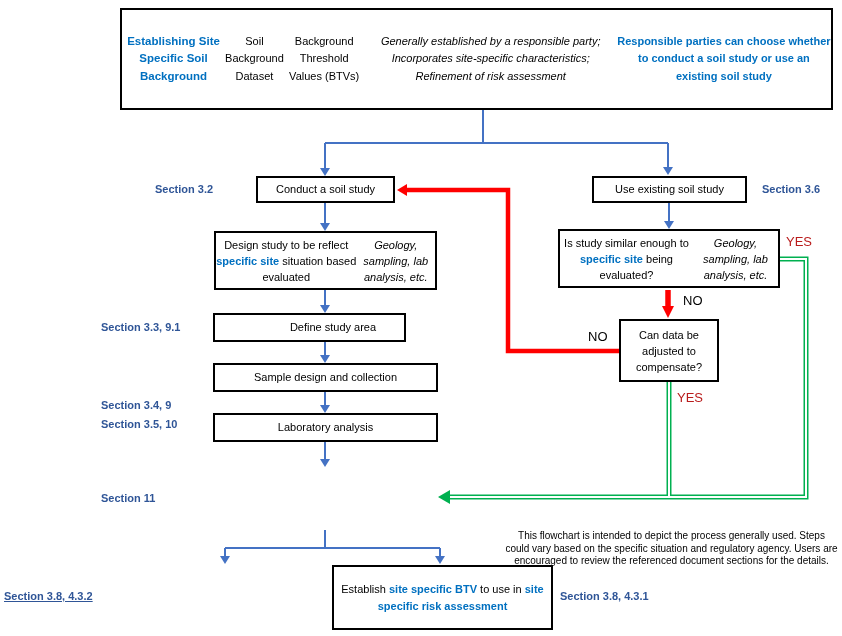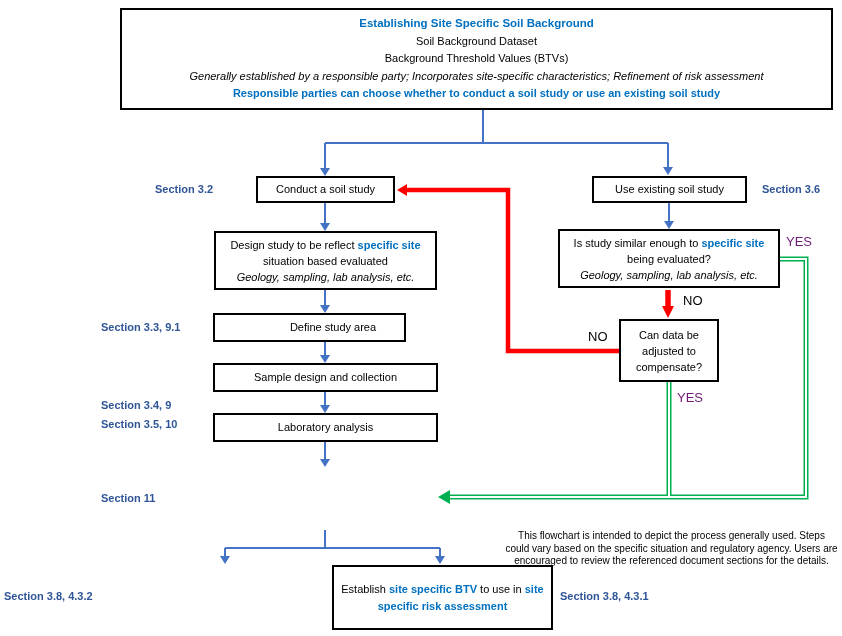--- a/index.html
+++ b/index.html
@@ -2,21 +2,21 @@
 <html><head>
 <meta charset="utf-8">
 <style>
   html,body{margin:0;padding:0;background:#fff;}
   #canvas{
     position:relative;width:842px;height:636px;background:#fff;
     font-family:"Liberation Sans",sans-serif;color:#000;overflow:hidden;
   }
   .box{
     position:absolute;border:2px solid #000;background:#fff;box-sizing:border-box;
-    display:flex;flex-direction:column;align-items:center;justify-content:center;
+    display:flex;align-items:center;justify-content:center;
     text-align:center;font-size:11px;line-height:15px;
   }
   #top-box{left:120px;top:8px;width:713px;height:102px;line-height:17.5px;}
   #conduct-box{left:256px;top:176px;width:139px;height:27px;}
   #use-existing-box{left:592px;top:176px;width:155px;height:27px;}
   #design-box{left:214px;top:231px;width:223px;height:59px;line-height:16px;}
   #is-similar-box{left:558px;top:229px;width:222px;height:59px;line-height:16px;}
   #can-data-box{left:619px;top:319px;width:100px;height:63px;line-height:16px;}
   #define-box{left:213px;top:313px;width:193px;height:29px;padding-left:47px;}
   #sample-box{left:213px;top:363px;width:225px;height:29px;}
@@ -28,24 +28,24 @@
   .ital{font-style:italic;}
   .slabel{
     position:absolute;color:#2F5597;font-weight:bold;font-size:11px;white-space:nowrap;
   }
   #sec-32{left:155px;top:183px;}
   #sec-36{left:762px;top:183px;}
   #sec-33{left:101px;top:321px;}
   #sec-34{left:101px;top:371px;margin-top:28px;}
   #sec-35{left:101px;top:418px;}
   #sec-11{left:101px;top:492px;}
-  #sec-382{left:4px;top:590px;}
+  #sec-382{left:4px;top:590px;text-decoration:underline;}
   #sec-381{left:560px;top:590px;}
   .decision{position:absolute;font-size:13px;white-space:nowrap;}
-  .dec-green{color:#701a75;}
+  .dec-green{color:#b91c1c;}
   .dec-black{color:#000;}
   #yes-top{left:786px;top:234px;}
   #no-top{left:683px;top:293px;}
   #no-left{left:588px;top:329px;}
   #yes-mid{left:677px;top:390px;}
   #note{
     position:absolute;left:505px;top:530px;width:333px;font-size:10px;
     line-height:12.5px;text-align:center;color:#000;
   }
   #connectors{position:absolute;left:0;top:0;pointer-events:none;}

